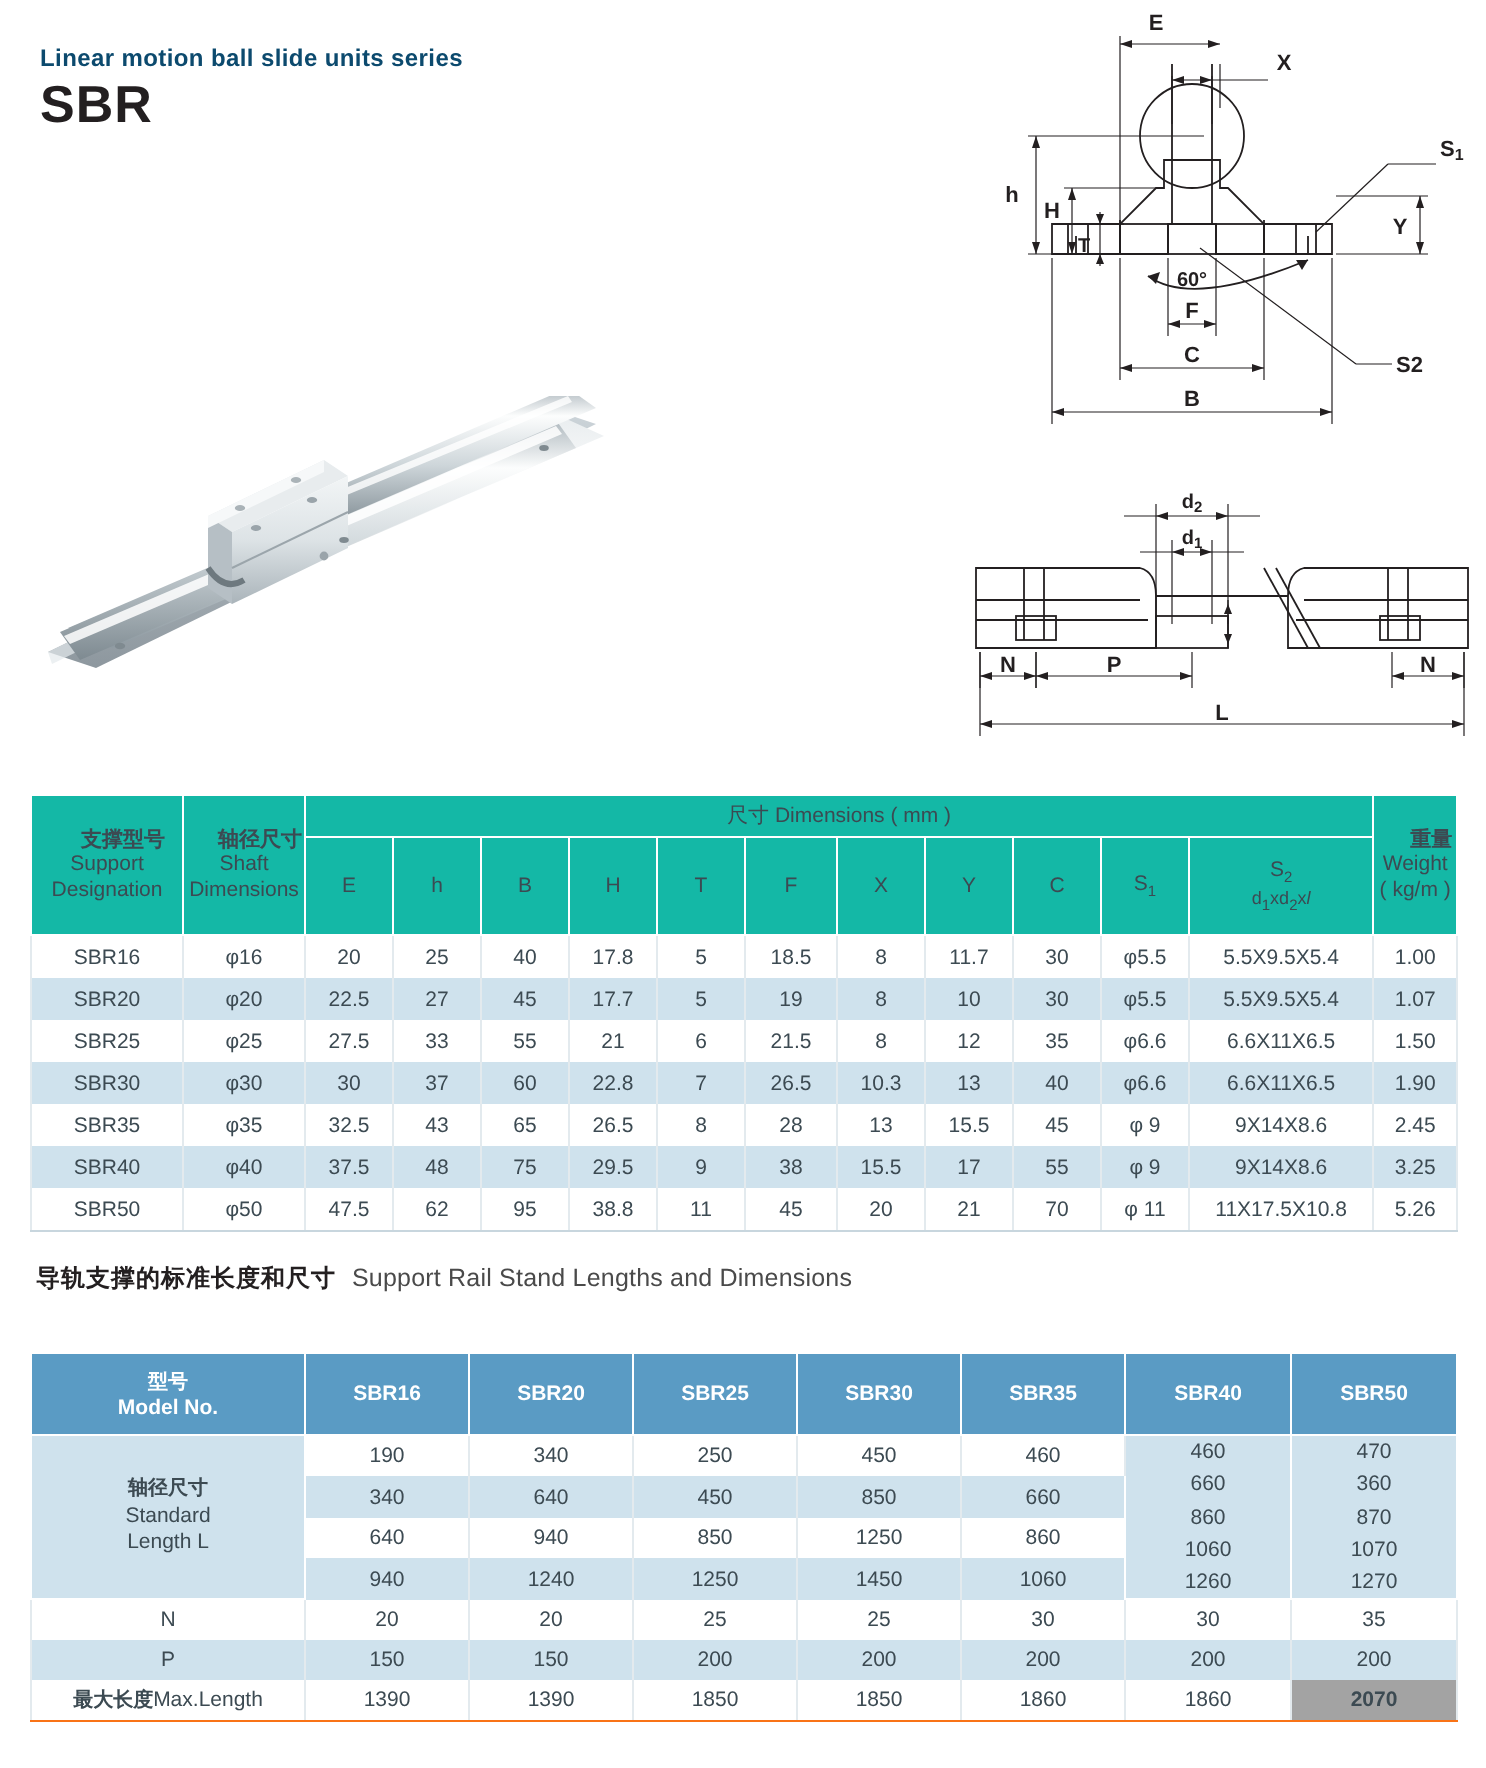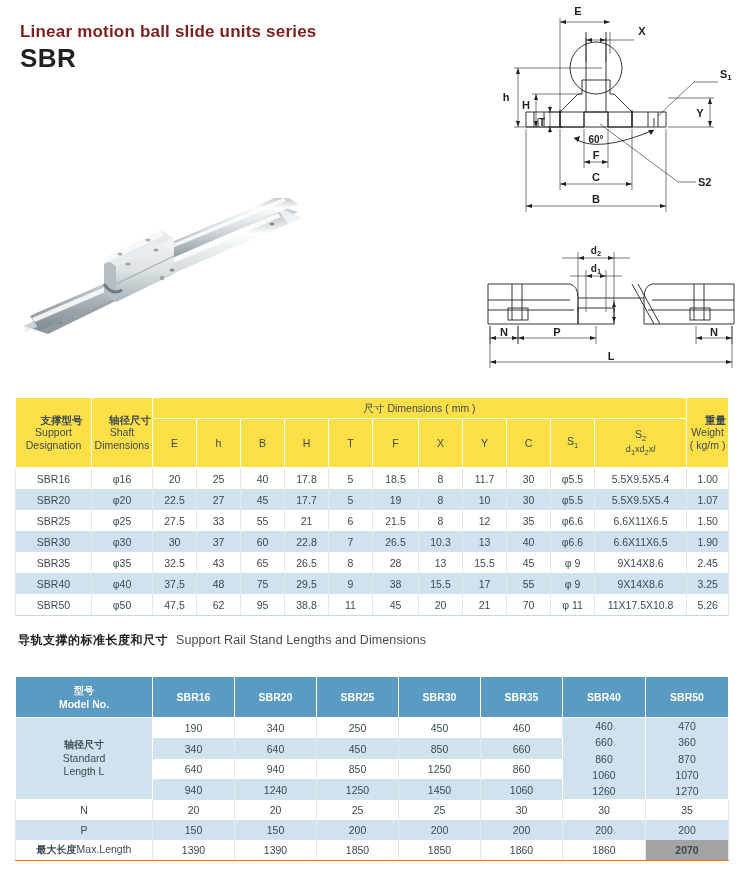--- a/index.html
+++ b/index.html
@@ -17,24 +17,24 @@
   }
 
   
   #title-block {
     position: absolute;
     left: 20px;
     top: 22px;
     width: 420px;
   }
   #title-line1 {
-    font-size: 17px;
+    font-size: 12px;
     font-weight: bold;
     letter-spacing: 0.2px;
-    color: #7f1d1d;
+    color: #0c4a6e;
     line-height: 1.2;
   }
   #title-line2 {
     font-size: 26px;
     font-weight: bold;
     letter-spacing: 0.5px;
     color: #231f20;
     line-height: 1.15;
     margin-top: 2px;
   }
@@ -76,21 +76,21 @@
   }
   .tbl td, .tbl th {
     border: 1px solid #ffffff;
     text-align: center;
     vertical-align: middle;
     font-size: 10.5px;
     color: #3c4a52;
     padding: 0;
   }
   .hdr {
-    background: #fde047;
+    background: #14b8a6;
     color: #ffffff;
     font-weight: normal;
     font-size: 10px;
     line-height: 1.18;
   }
   .hdr .cn {
     font-weight: bold;
     font-size: 10.5px;
     padding-left: 16px;
   }

